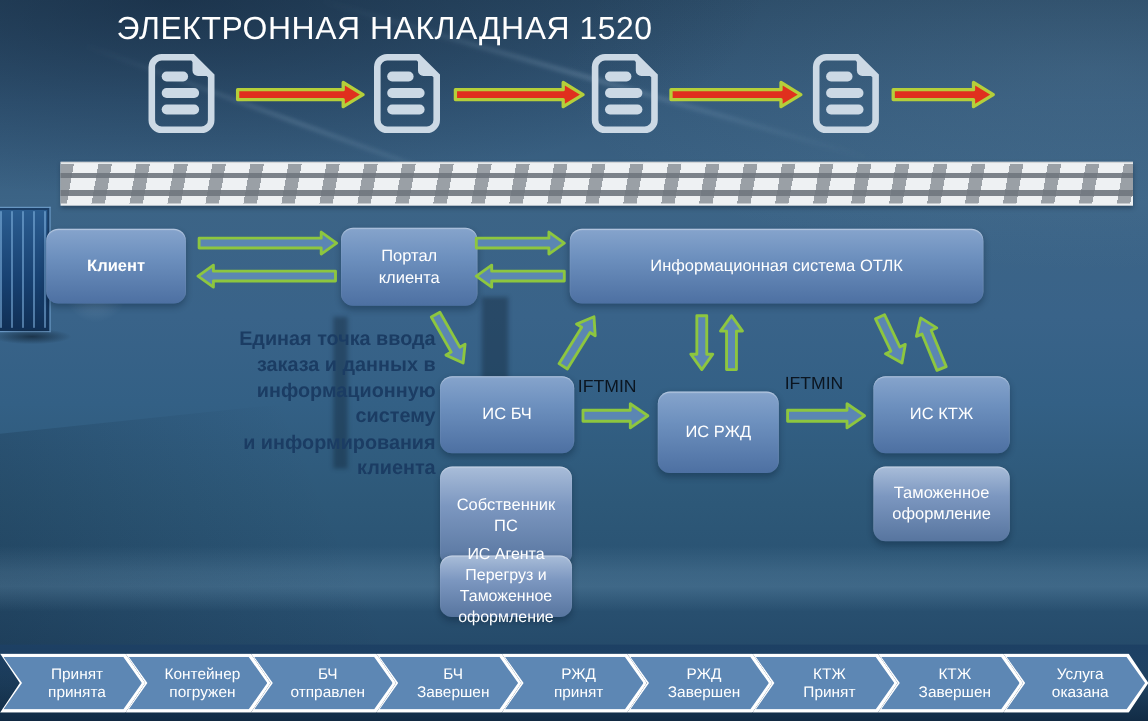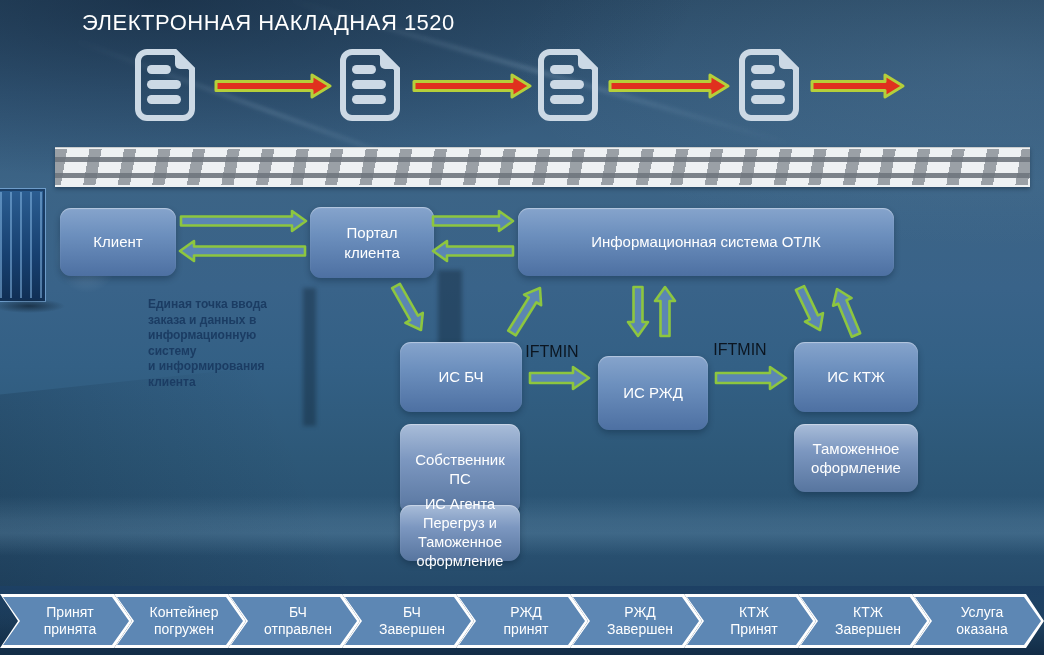--- a/index.html
+++ b/index.html
@@ -11,21 +11,21 @@
       radial-gradient(900px 300px at 15% 0%,rgba(10,25,45,.45),transparent 60%),
       radial-gradient(700px 260px at 95% 10%,rgba(160,200,225,.10),transparent 70%);}
   .streak{position:absolute;background:linear-gradient(90deg,transparent,rgba(200,225,245,.22),transparent);filter:blur(2px);}
   .persp{position:absolute;left:-60px;top:370px;width:600px;height:300px;
          background:linear-gradient(72deg,rgba(8,26,44,.30),rgba(8,26,44,.10) 40%,transparent 62%);
          transform:rotate(-6deg);}
   .glowband{position:absolute;left:0;top:496px;width:100%;height:60px;
          background:linear-gradient(180deg,transparent,rgba(150,195,225,.16) 40%,rgba(150,195,225,.20) 62%,transparent);}
   .pole{position:absolute;background:rgba(8,22,38,.34);filter:blur(2px);}
   
-  .title{position:absolute;left:82px;top:10px;color:#ffffff;font-size:22px;letter-spacing:.5px;}
+  .title{position:absolute;left:106px;top:10px;color:#ffffff;font-size:29px;letter-spacing:.5px;}
   
   .doc{position:absolute;width:64px;height:74px;}
   
   .rails{position:absolute;left:55px;top:147px;width:975px;height:40px;background:#eef1f3;
          box-shadow:0 2px 4px rgba(0,15,30,.35), inset 0 1px 0 rgba(0,0,0,.15);}
   .rails::before{content:"";position:absolute;inset:2px 0;
          background:repeating-linear-gradient(100deg,#9aa0a6 0 12px,transparent 12px 34px);}
   .rails::after{content:"";position:absolute;inset:0;
          background:linear-gradient(180deg,transparent 0 10px,#6f767e 10px 15px,transparent 15px 26px,#6f767e 26px 31px,transparent 31px 100%);
          opacity:.9;}
@@ -40,22 +40,22 @@
          background:radial-gradient(closest-side,rgba(5,15,25,.55),transparent);}
   .blob{position:absolute;left:44px;top:202px;width:86px;height:104px;border-radius:40%;
          background:radial-gradient(closest-side,rgba(195,215,230,.30),transparent 75%);}
   
   .node{position:absolute;border-radius:11px;color:#fff;font-size:15px;line-height:1.3;
         display:flex;align-items:center;justify-content:center;text-align:center;white-space:pre-line;
         background:linear-gradient(180deg,#86a4cc 0%,#6d90be 38%,#4d70a2 100%);
         box-shadow:inset 0 1px 1px rgba(255,255,255,.4),0 3px 6px rgba(0,20,40,.30);}
   .node.light{background:linear-gradient(180deg,#a9bdd9 0%,#7c97c0 40%,#57759f 100%);}
   .edge-label{position:absolute;width:56px;text-align:center;color:#0b1520;font-size:16px;}
-  .note{position:absolute;left:148px;top:297px;width:248px;text-align:left;
-        color:#1b3c63;font-weight:bold;font-size:12px;line-height:1.3;white-space:pre-line;}
+  .note{position:absolute;left:148px;top:297px;width:248px;text-align:right;
+        color:#1b3c63;font-weight:bold;font-size:18px;line-height:1.3;white-space:pre-line;}
   
   #arrows{position:absolute;left:0;top:0;pointer-events:none;}
   #arrows .grn{fill:#5b86b3;stroke:#8dc63f;stroke-width:2.6;stroke-linejoin:round;}
   #arrows .red{fill:#e0301e;stroke:#b5cf3a;stroke-width:3;stroke-linejoin:round;}
   
   .band{position:absolute;left:0;top:586px;width:1044px;height:69px;
         background:linear-gradient(180deg,#1d4064 0%,#17375655 55%,#122c46 100%);}
   .chev{position:absolute;top:8px;width:132px;height:54px;background:#ffffff;
         clip-path:polygon(0% 0%,calc(100% - 18px) 0%,100% 50%,calc(100% - 18px) 100%,0% 100%,18px 50%);}
   .chev-in{position:absolute;inset:3px;background:#5d87b4;
@@ -105,21 +105,21 @@
     <path d="M42 4 l17 17 h-12 a5 5 0 0 1 -5 -5 z" fill="#ccd9e5"></path>
     <rect x="14" y="17" width="24" height="9" rx="4.5" fill="#ccd9e5"></rect>
     <rect x="14" y="32" width="34" height="9" rx="4.5" fill="#ccd9e5"></rect>
     <rect x="14" y="47" width="34" height="9" rx="4.5" fill="#ccd9e5"></rect>
   </svg>
 
   <div class="rails"></div>
   <div class="container-img"></div>
   <div class="blob"></div>
 
-  <div class="node" style="left:60px;top:208px;width:116px;height:68px;">Клиент</div>
+  <div class="node" style="left:42px;top:208px;width:127px;height:68px;font-weight:bold;">Клиент</div>
   <div class="node" style="left:310px;top:207px;width:124px;height:71px;">Портал
 клиента</div>
   <div class="node" style="left:518px;top:208px;width:376px;height:68px;">Информационная система ОТЛК</div>
   <div class="node" style="left:400px;top:342px;width:122px;height:70px;">ИС БЧ</div>
   <div class="node" style="left:598px;top:356px;width:110px;height:74px;">ИС РЖД</div>
   <div class="node" style="left:794px;top:342px;width:124px;height:70px;">ИС КТЖ</div>
   <div class="node light" style="left:400px;top:424px;width:120px;height:90px;">Собственник
 ПС</div>
   <div class="node light" style="left:400px;top:505px;width:120px;height:56px;font-size:14.5px;">ИС Агента
 Перегруз и

